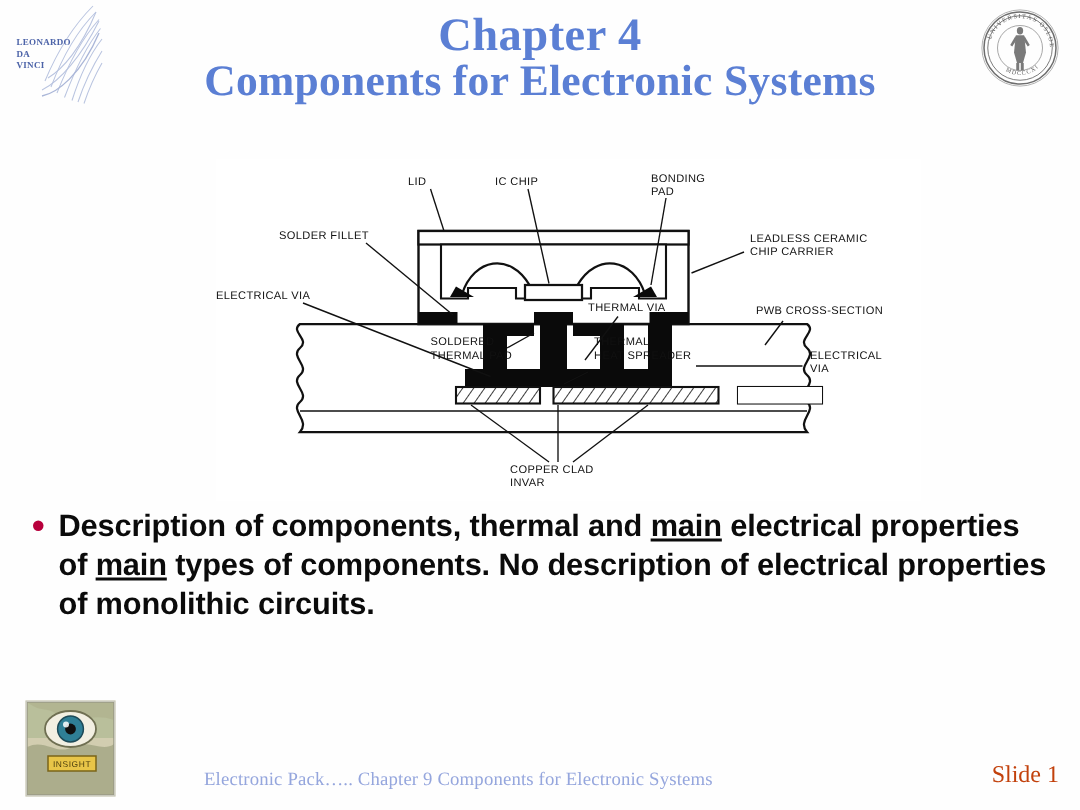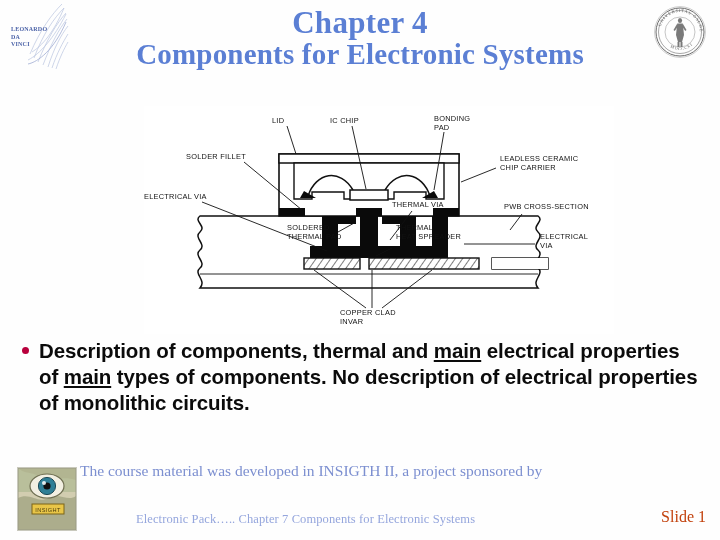--- a/index.html
+++ b/index.html
@@ -385,17 +385,16 @@
     <circle cx="29" cy="18" r="3.6" fill="#101010"></circle>
     <circle cx="26" cy="15" r="2" fill="#ffffff" opacity="0.85"></circle>
 
     <rect x="14" y="36" width="32" height="10" fill="#e8c548" stroke="#7a6418" stroke-width="1"></rect>
     <text x="30" y="43.5" text-anchor="middle" font-family="Liberation Sans, sans-serif" font-size="5.6" fill="#4a3c0c" letter-spacing="0.4">INSIGHT</text>
     <rect x="0" y="0" width="58" height="62" fill="none" stroke="#9a9a86" stroke-width="1"></rect>
   </svg>
 </div>
 
 <div id="credit-text">
-  <div>The course material was developed in INSIGTH II, a project sponsored by</div>
-</div>
-
-<div id="footer-center">Electronic Pack…..   Chapter 7 Components for Electronic Systems</div>
+</div>
+
+<div id="footer-center">Electronic Pack…..   Chapter 9 Components for Electronic Systems</div>
 <div id="footer-slide">Slide 1</div>
 
 </body></html>

